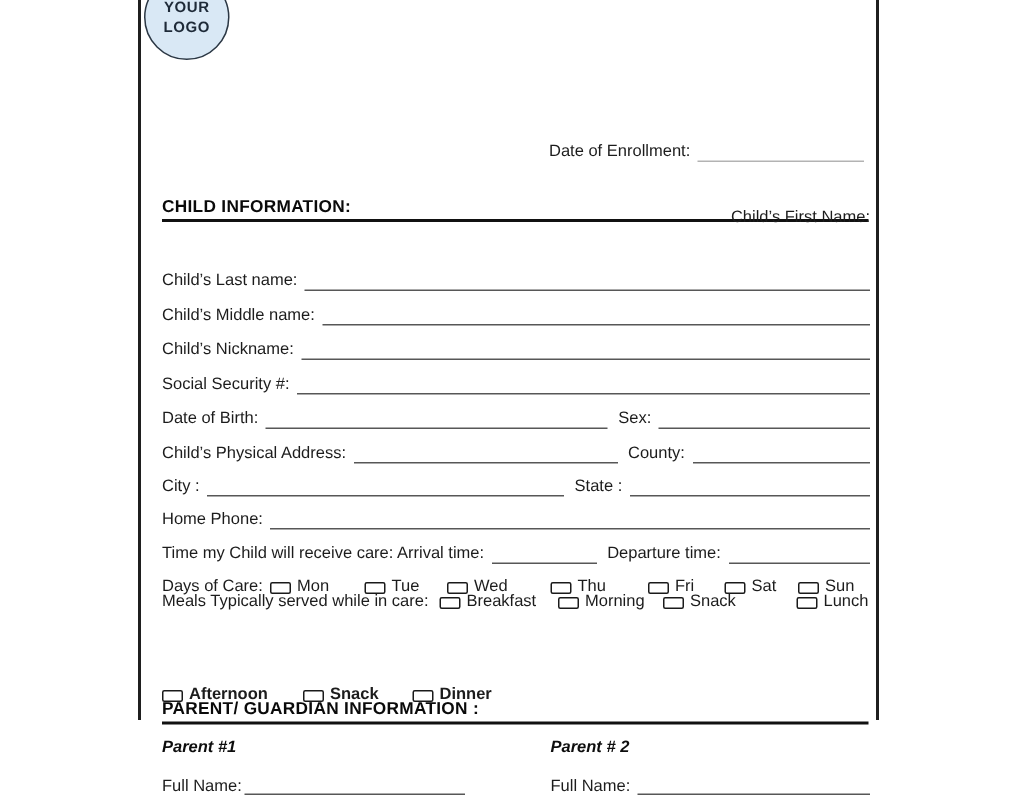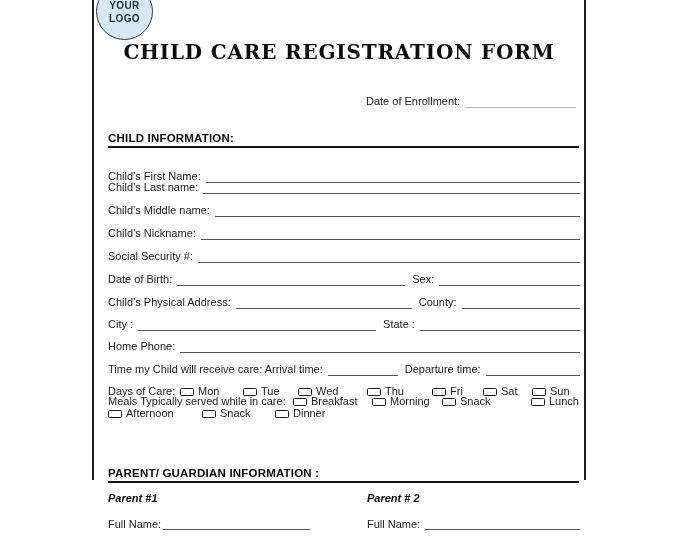--- a/index.html
+++ b/index.html
@@ -44,31 +44,30 @@
 </head>
 <body>
 
 <div class="page">
 
   <div class="logo">
     <span>YOUR</span>
     <span>LOGO</span>
   </div>
 
-  <div class="title">CHILD CARE REGISTRATION FORM</div>
 
   <div class="row" style="top:93px;left:272px;right:8px;">
     <span class="lbl">Date of Enrollment:</span>
     <span class="line lightline grow ml"></span>
   </div>
 
   <div class="sec-head" style="top:132px;">CHILD INFORMATION:</div>
   <div class="sec-rule" style="top:146px;"></div>
 
-  <div class="row" style="top:168px;">
+  <div class="row" style="top:138px;flex-direction:column;">
     <span class="lbl">Child’s First Name:</span>
     <span class="line grow ml"></span>
   </div>
 
   <div class="row" style="top:179px;">
     <span class="lbl">Child’s Last name:</span>
     <span class="line grow ml"></span>
   </div>
 
   <div class="row" style="top:202px;">
@@ -164,21 +163,21 @@
     <span class="cbgroup" style="left:334px;">
         <span class="cb"></span>
         <span class="cblbl">Snack</span>
       </span>
     <span class="cbgroup" style="left:395px;padding-left:28px;">
         <span class="cb"></span>
         <span class="cblbl">Lunch</span>
       </span>
   </div>
 
-  <div class="cbrow" style="top:406px;">
+  <div class="cbrow" style="top:456px;font-weight:bold;">
     <span class="cbgroup" style="left:0px;">
         <span class="cb"></span>
         <span class="cblbl">Afternoon</span>
       </span>
     <span class="cbgroup" style="left:94px;">
         <span class="cb"></span>
         <span class="cblbl">Snack</span>
       </span>
     <span class="cbgroup" style="left:167px;">
         <span class="cb"></span>

